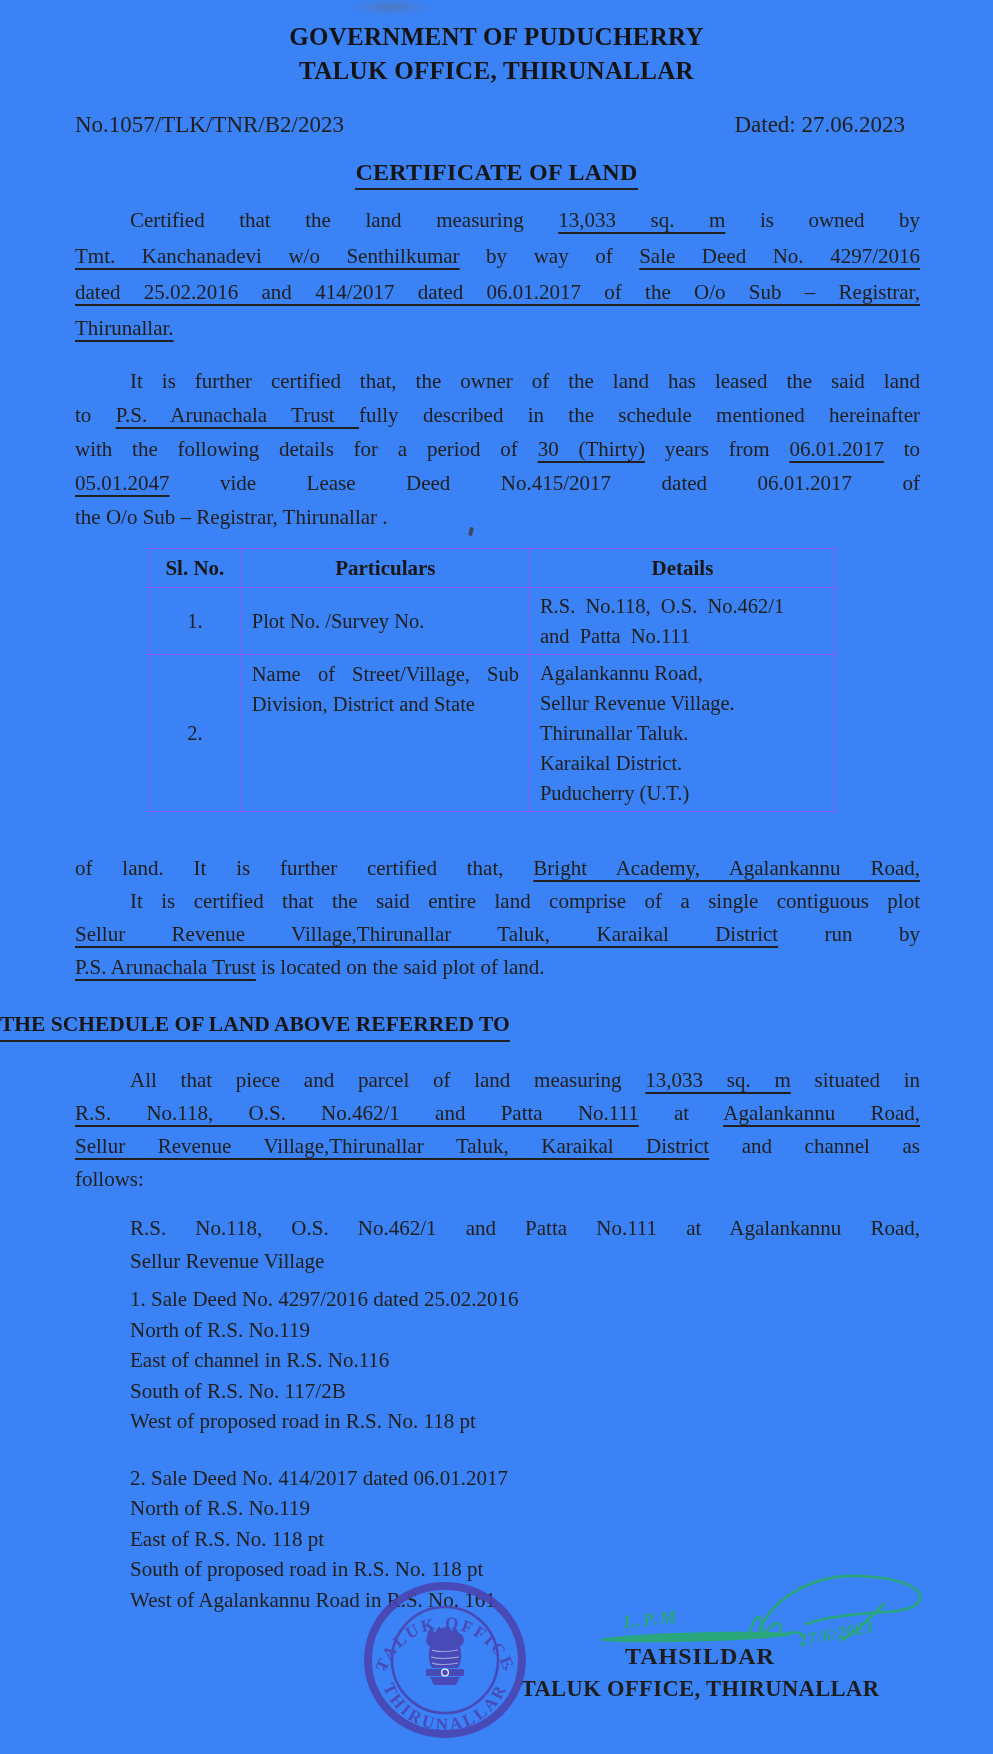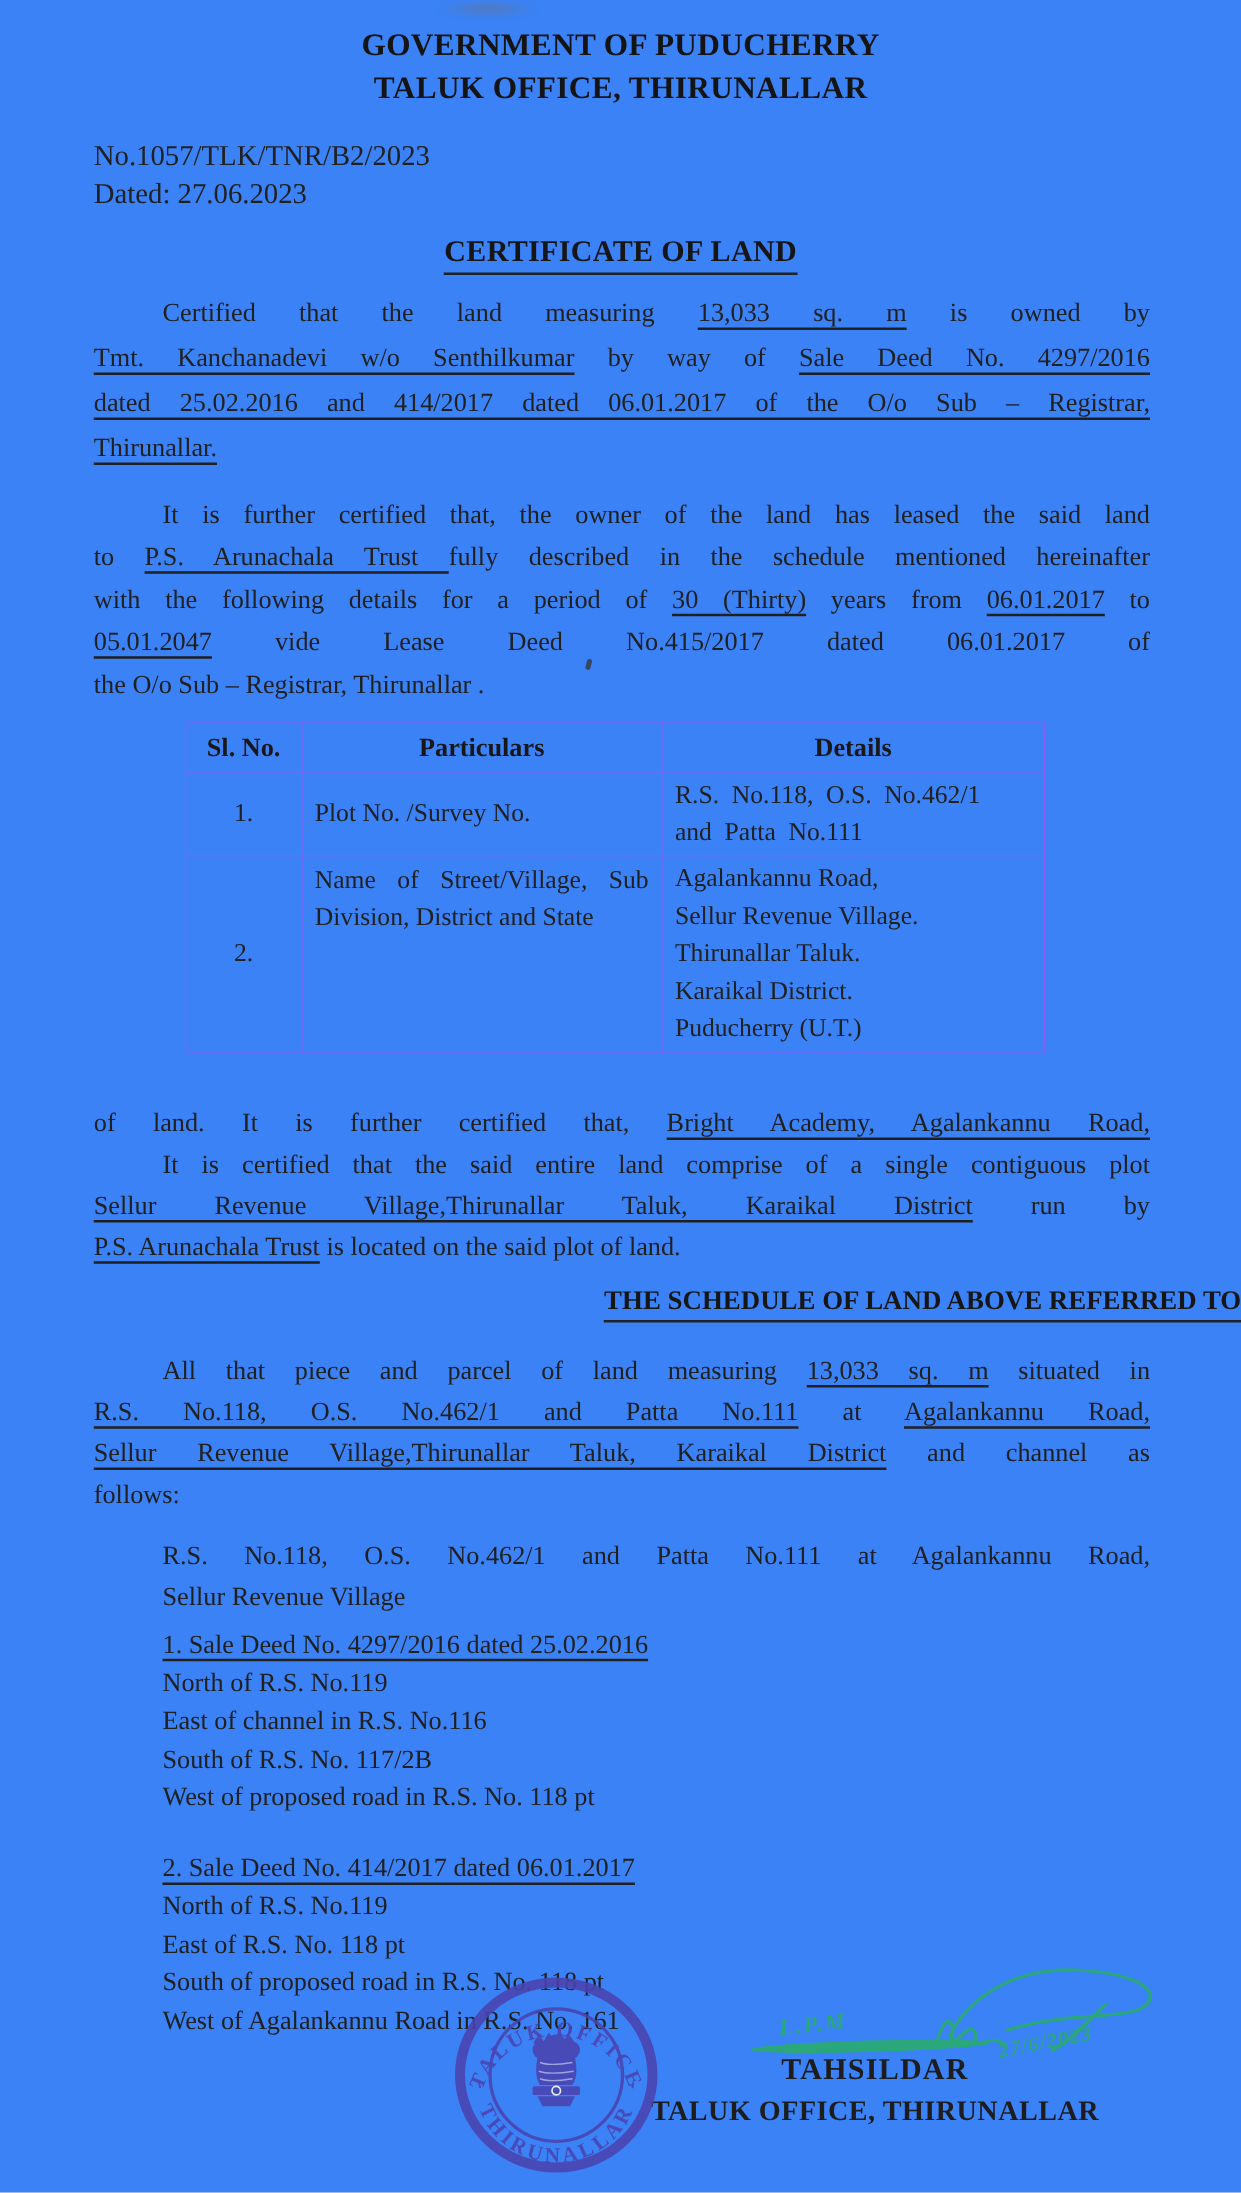--- a/index.html
+++ b/index.html
@@ -13,21 +13,21 @@
   .smudge { position:absolute; left:348px; top:0; width:84px; height:14px;
     background:radial-gradient(ellipse at center, rgba(110,110,110,.45), rgba(160,160,160,0) 70%);
     filter:blur(2px); }
   .fleck { position:absolute; left:469px; top:527px; width:4px; height:9px;
     background:#3a3a3a; border-radius:2px; transform:rotate(14deg); opacity:.8; }
 
   header { padding-top:20px; text-align:center; }
   .h1 { font-size:25px; font-weight:bold; line-height:34px; color:#141414; letter-spacing:.3px; }
 
   .ref-row { display:flex; justify-content:space-between; margin:22px 88px 0 75px;
-    font-size:23px; line-height:30px;flex-direction:column; }
+    font-size:23px; line-height:30px; }
 
   .title-wrap { text-align:center; margin-top:18px; }
   .doc-title { display:inline-block; font-size:24px; font-weight:bold; color:#161616;
     border-bottom:2.5px solid #222; padding-bottom:2px; line-height:28px; letter-spacing:.3px; }
 
   .para { margin:0 73px 0 75px; font-size:21px; }
   .p1 { margin-top:12px; } .p1 .ln { line-height:36px; }
   .p2 { margin-top:18px; } .p2 .ln { line-height:34px; }
   .p3 { margin-top:40px; } .p3 .ln { line-height:33px; }
   .p4 { margin-top:22px; } .p4 .ln { line-height:33px; }
@@ -40,31 +40,31 @@
     font-size:20.5px; }
   table.land th, table.land td { border:1px solid #8b5cf6; padding:3px 10px; }
   table.land th { font-size:21px; font-weight:bold; text-align:center; height:32px; color:#181818; }
   td.sl { text-align:center; vertical-align:middle; width:72px; }
   td.part { width:268px; vertical-align:middle; line-height:30px; }
   td.part.jt { vertical-align:top; text-align:justify; padding-top:4px; }
   td.det { width:286px; vertical-align:top; line-height:30px; padding-top:4px; }
   td.det .dl { line-height:30px; }
   td.det.ws { word-spacing:5px; }
 
-  .sched-wrap { text-align:right; margin-top:12px; }
+  .sched-wrap { text-align:left; margin-top:26px; }
   .sched-heading { display:inline-block; font-size:21.5px; font-weight:bold; color:#161616;
     border-bottom:2.5px solid #222; padding-bottom:2px; line-height:28px; }
 
   .parcel { margin:16px 73px 0 130px; font-size:21px; }
   .parcel .ln { line-height:33px; }
 
   .bounds { margin:0 73px 0 130px; font-size:21px; }
   .b1 { margin-top:6px; } .b2 { margin-top:26px; }
   .b-head { display:inline-block; font-weight:normal; line-height:30.5px;
-    text-decoration:underline; text-decoration-thickness:1.8px; text-underline-offset:4.5px; }
+    text-decoration-thickness:1.8px; text-underline-offset:4.5px; }
   .b-line { line-height:30.5px; }
 
   
   .stamp { position:absolute; left:362px; top:1580px; z-index:3; opacity:.88; }
   .signature { position:absolute; left:588px; top:1570px; z-index:4; }
   .sign-block { position:absolute; left:490px; top:1643px; width:420px; text-align:center;
     z-index:2; color:#1d1d1d; }
   .sign-block .s1 { font-size:24px; font-weight:bold; letter-spacing:1px; line-height:26px; }
   .sign-block .s2 { font-size:22.5px; font-weight:bold; letter-spacing:.4px; margin-top:7px; line-height:25px; }
 </style>

